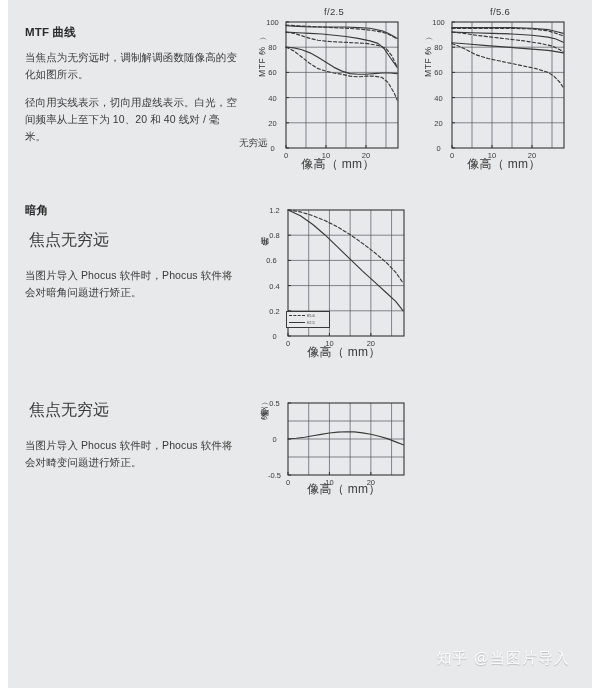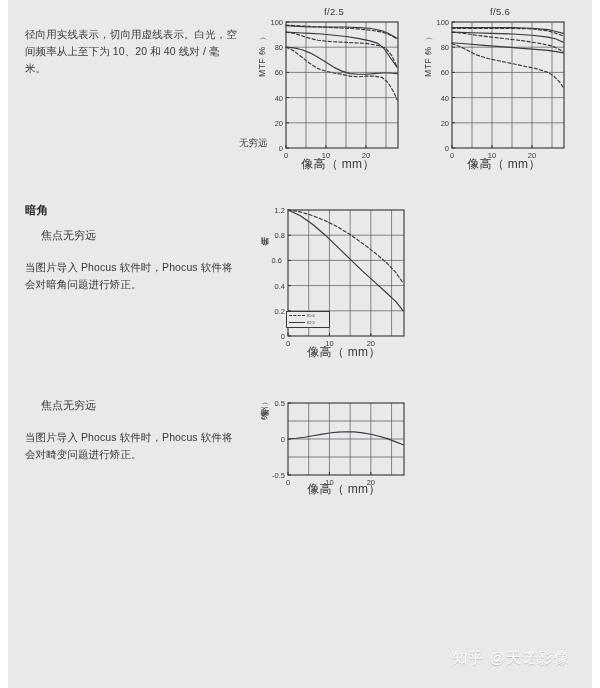--- a/index.html
+++ b/index.html
@@ -40,24 +40,24 @@
     line-height: 1.2;
   }
   .sec-p {
     font-size: 10.5px;
     color: #3a3a3a;
     line-height: 1.62;
     margin: 0 0 11px 0;
     letter-spacing: .1px;
   }
   .sec-sub {
-    font-size: 11px;
+    font-size: 16px;
     color: #3a3a3a;
     line-height: 1.62;
-    margin: 0 0 14px 16px;
+    margin: 0 0 14px 4px;
   }
 
   
   .chartbox { position: absolute; }
   .chart-title {
     position: absolute;
     width: 100%;
     text-align: center;
     font-size: 9.5px;
     color: #3a3a3a;
@@ -86,21 +86,21 @@
     font-size: 9.5px;
     color: #3a3a3a;
     white-space: nowrap;
   }
   .tick-lab {
     position: absolute;
     font-size: 7.5px;
     color: #3a3a3a;
     white-space: nowrap;
   }
-  .tick-lab.yl { text-align: right; }
+  .tick-lab.yl { text-align: center; }
   .watermark {
     position: absolute;
     right: 22px;
     bottom: 20px;
     font-size: 15px;
     color: #ffffff;
     opacity: .92;
     letter-spacing: 1px;
     font-family: "Liberation Sans", "DejaVu Sans", sans-serif;
     text-shadow: 0 1px 1px rgba(170,172,175,.9);
@@ -124,20 +124,22 @@
   }
   .legend-text { font-size: 4px; color: #3a3a3a; line-height: 1; }
 </style>
 </head>
 <body>
 
 <div id="page">
 
   <div class="section" style="top:0; height:180px;">
     <div class="txtcol" style="top:26px;">
+      <div class="sec-title">MTF 曲线</div>
+      <div class="sec-p">当焦点为无穷远时，调制解调函数随像高的变化如图所示。</div>
       <div class="sec-p">径向用实线表示，切向用虚线表示。白光，空间频率从上至下为 10、20 和 40 线对 / 毫米。</div>
     </div>
 
     <div class="corner-note" style="left:222px; top:137px;margin-left:9px;">无穷远</div>
 
     <div class="chartbox" style="left:246px; top:6px; width:160px; height:168px;">
       <div class="chart-title">f/2.5</div>
       <div class="axis-y-label" style="left:2px; top:40px;">MTF（ %）</div>
       <div class="axis-x-label" style="left:28px; top:150px; width:112px;">像高（ mm）</div>
       <svg width="160" height="168" viewBox="0 0 160 168">
@@ -317,14 +319,14 @@
       </svg>
     <div class="tick-lab yl" style="left: 10px; width: 21px; top: 82px;">-0.5</div>
         <div class="tick-lab yl" style="left: 10px; width: 21px; top: 46px;">0</div>
         <div class="tick-lab yl" style="left: 10px; width: 21px; top: 10px;">0.5</div>
         <div class="tick-lab" style="left: 28px; width: 12px; text-align: center; top: 89px;">0</div>
         <div class="tick-lab" style="left: 69.4286px; width: 12px; text-align: center; top: 89px;">10</div>
         <div class="tick-lab" style="left: 110.857px; width: 12px; text-align: center; top: 89px;">20</div>
       </div>
   </div>
 
-  <div class="watermark">知乎 @天诺影像</div>
+  <div class="watermark">知乎 @当图片导入</div>
 </div>
 
 </body></html>

